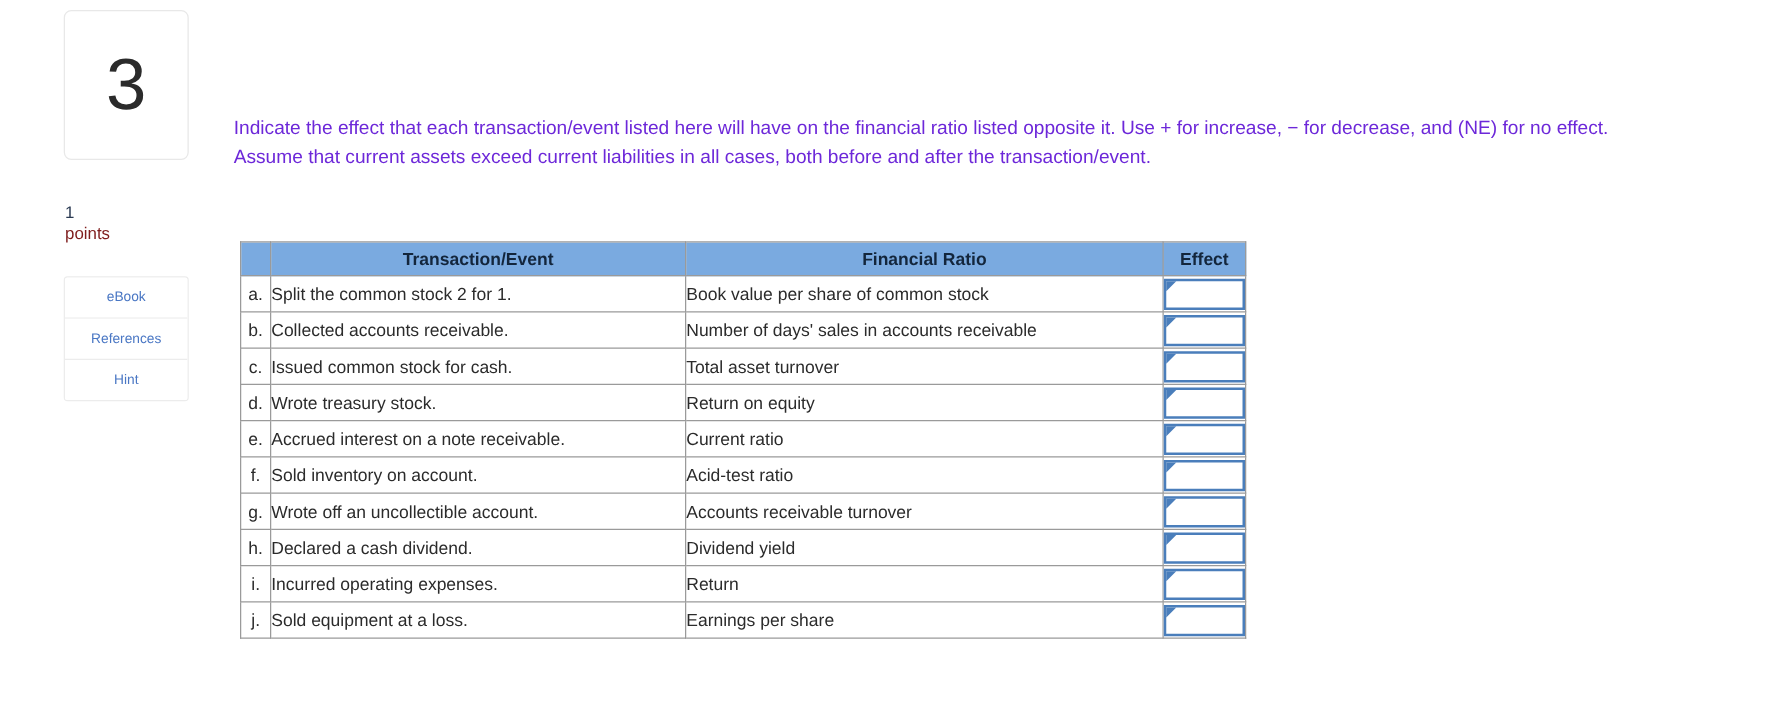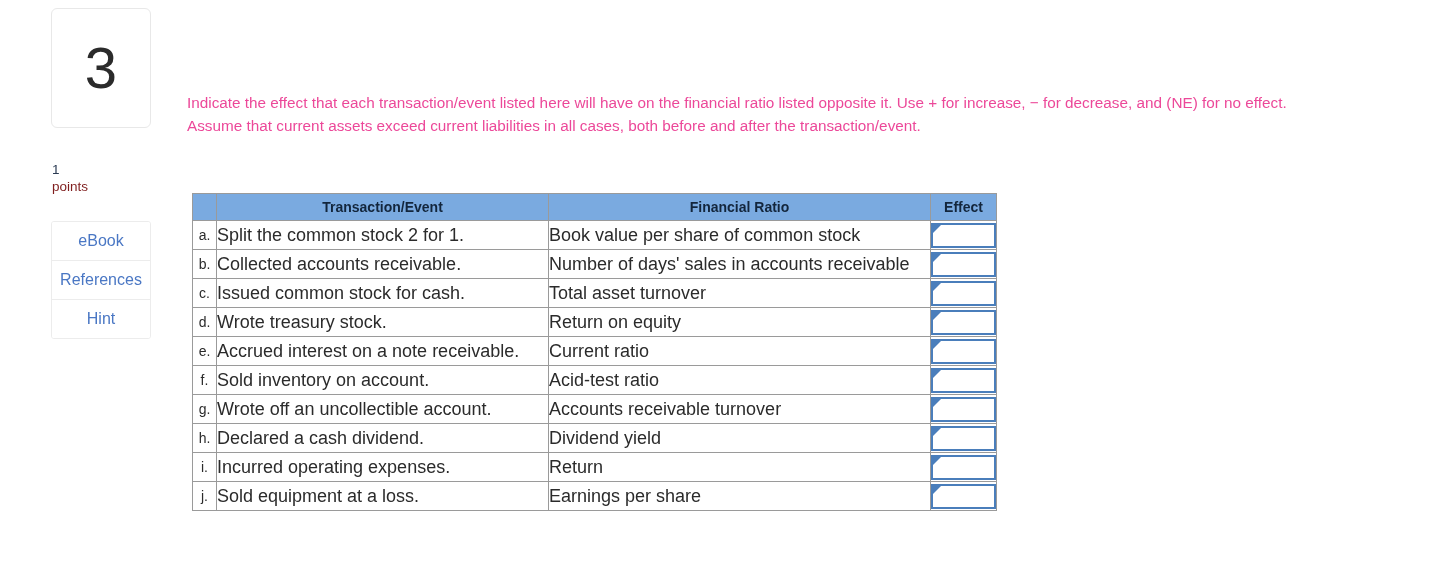--- a/index.html
+++ b/index.html
@@ -61,42 +61,42 @@
     border-radius: 3px;
     box-sizing: border-box;
     background: #fff;
     overflow: hidden;
   }
   #resource-buttons .res-btn {
     display: block;
     width: 100%;
     box-sizing: border-box;
     text-align: center;
-    font-size: 16px;
+    font-size: 11px;
     color: #4a77c4;
     padding: 10px 2px 10px 2px;
     background: #fff;
     border: none;
     border-bottom: 1px solid #ececec;
     font-family: "Liberation Sans", sans-serif;
     cursor: pointer;
   }
   #resource-buttons .res-btn:last-child {
     border-bottom: none;
   }
 
   
   #question-text {
     position: absolute;
     left: 187px;
     top: 91px;
     width: 1135px;
     font-size: 15.3px;
     line-height: 23px;
-    color: #ec4899;
+    color: #6d28d9;
     font-family: "Liberation Sans", sans-serif;
   }
 
   
   #effect-table-wrap {
     position: absolute;
     left: 192px;
     top: 193px;
   }
   table.effect-table {
@@ -129,21 +129,21 @@
   table.effect-table tbody tr { height: 29px; }
   td.cell-letter {
     text-align: center;
     font-size: 14px;
     color: #2b2b2b;
     padding-right: 2px;
   }
   td.cell-text {
     padding-left: 6px;
     text-align: left;
-    font-size: 18px;
+    font-size: 14px;
     color: #2b2b2b;
     white-space: nowrap;
   }
   td.cell-effect {
     padding: 0;
     position: relative;
   }
   .effect-input {
     position: relative;
     display: block;

